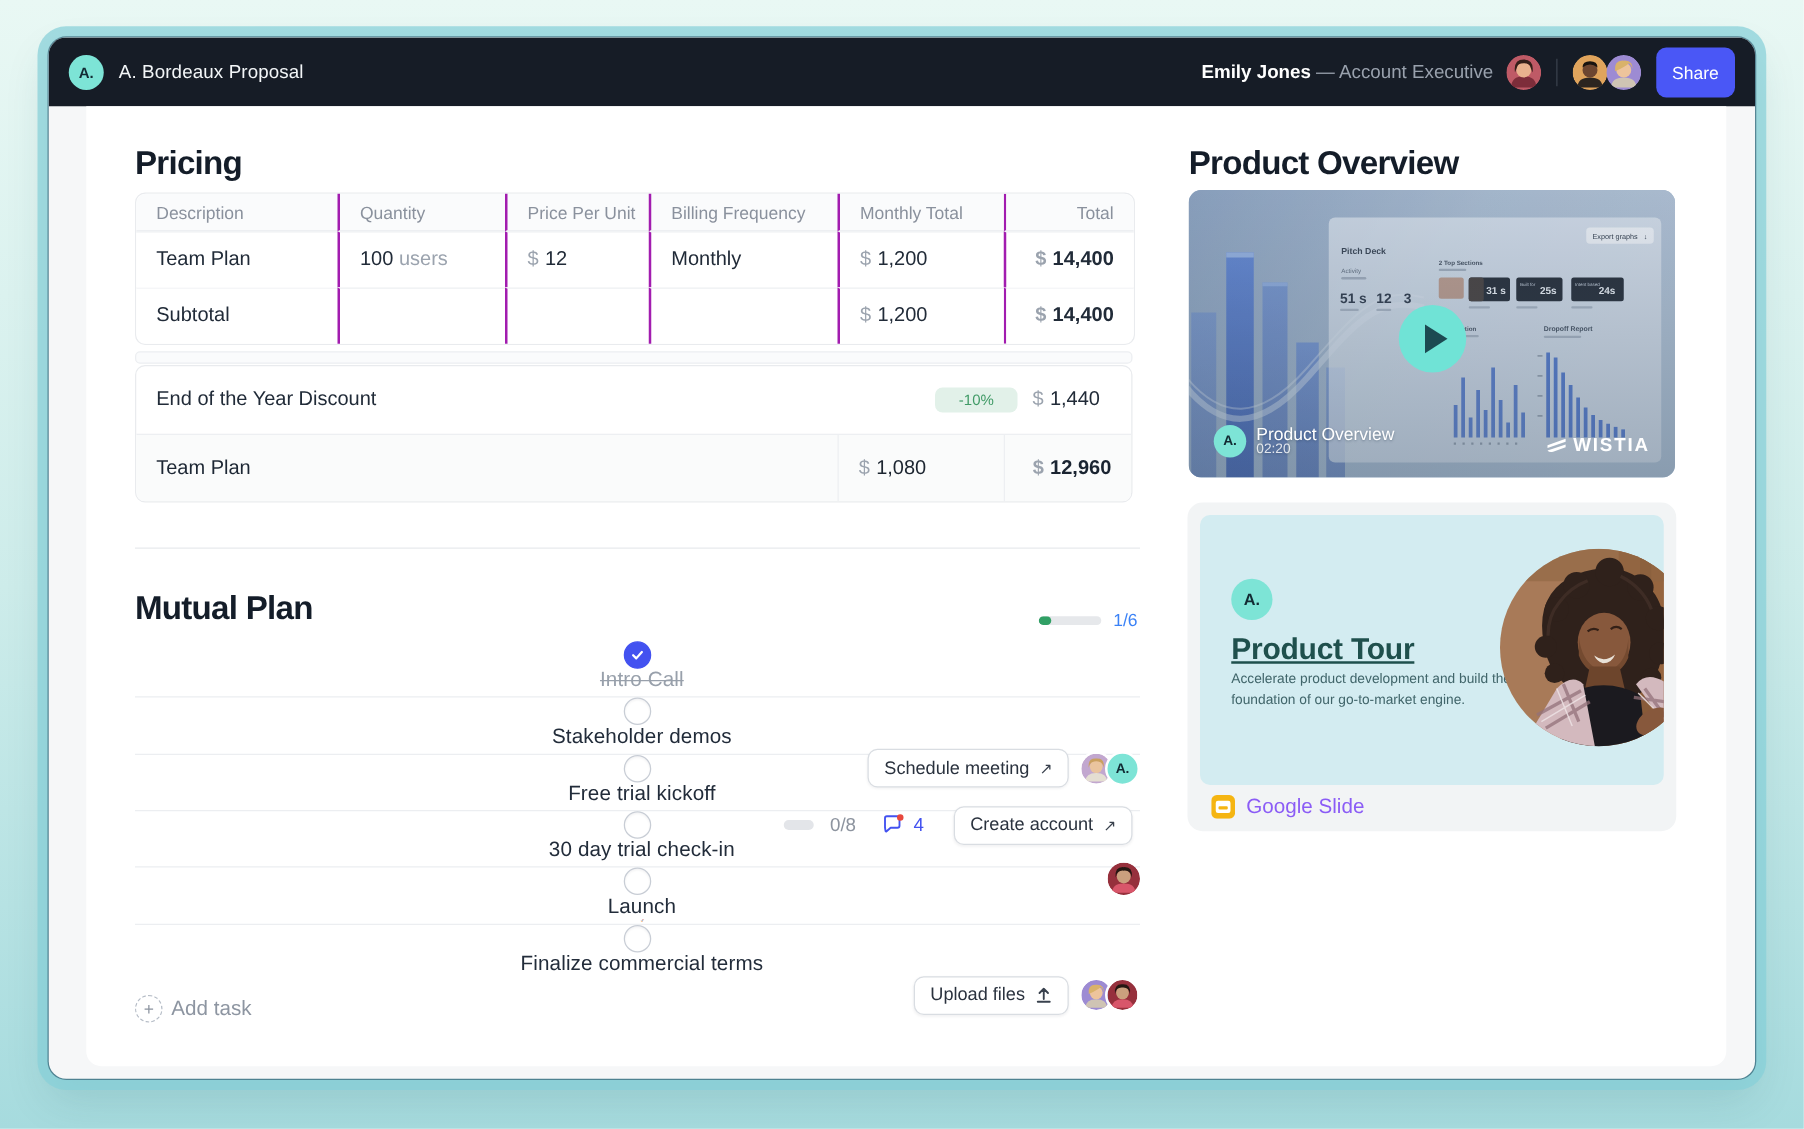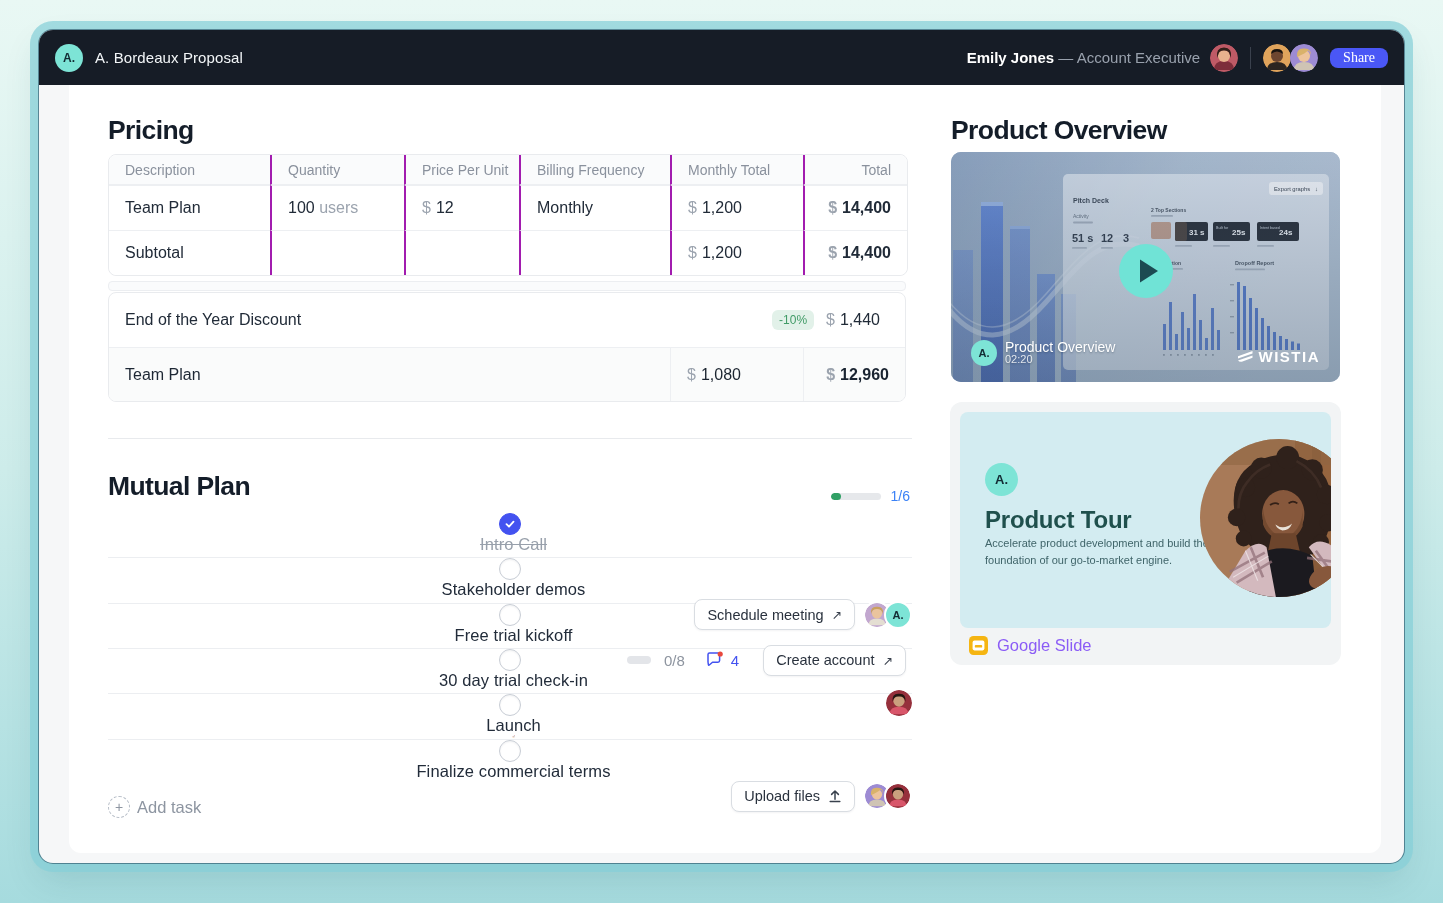--- a/index.html
+++ b/index.html
@@ -28,23 +28,23 @@
   .tb-right { margin-left:auto; display:flex; align-items:center; }
   .tb-owner { font-size:15px; color:#99a1ad; white-space:nowrap; }
   .tb-owner b { color:#ffffff; font-weight:700; }
   .ph-avatar { width:28px; height:28px; border-radius:50%; overflow:hidden; flex:0 0 auto; }
   .ph-avatar svg { display:block; width:100%; height:100%; }
   .tb-owner-avatar { margin-left:10px; }
   .tb-divider { width:1px; height:22px; background:#3a414d; margin:0 12px; }
   .tb-pair { display:flex; }
   .tb-pair .ph-avatar + .ph-avatar { margin-left:-1px; }
   .share-btn {
-    margin-left:12px; height:20px; padding:0 13px; border-radius:8px;
+    margin-left:12px; height:40px; padding:0 13px; border-radius:8px;
     background:#4a57f6; color:#fff; font-size:14px; font-weight:500;
-    border:none; display:flex; align-items:center; cursor:pointer;font-family:Liberation Serif, serif;
+    border:none; display:flex; align-items:center; cursor:pointer;
   }
   
   .panel {
     position:absolute; left:30px; top:55px; width:1312px; height:768px;
     background:#ffffff; border-radius:0 0 12px 12px;
   }
   .col-left { position:absolute; left:39px; top:0; width:804px; }
   .col-right { position:absolute; left:882px; top:0; width:389px; }
   h1.section { font-size:26.5px; font-weight:700; color:#141d29; letter-spacing:-.6px; }
   .h-pricing { position:absolute; left:0; top:30px; }
@@ -78,21 +78,21 @@
   }
   .discount-box {
     position:absolute; left:0; top:207px; width:798px;
     border:1px solid #e9ebee; border-radius:8px; background:#fff; overflow:hidden;
   }
   .d-row1 { height:54px; display:flex; align-items:center; padding:0 25px 0 16px; }
   .d-label { font-size:16px; color:#212b38; }
   .d-right { margin-left:auto; display:flex; align-items:center; }
   .badge {
     font-size:12px; color:#419b67; background:#e2f1e9; border-radius:6px;
-    padding:3px 7px; margin-right:12px; font-weight:500;
+    padding:3px 19px; margin-right:12px; font-weight:500;
   }
   .d-amount { font-size:16px; color:#212b38; }
   .d-row2 { height:54px; display:flex; border-top:1px solid #edeff2; background:#fafbfb; }
   .d-row2 .cell-a { flex:0 0 561px; display:flex; align-items:center; padding:0 16px; }
   .d-row2 .cell-b { flex:0 0 133px; display:flex; align-items:center; padding:0 16px; border-left:1px solid #edeff2; font-size:16px; }
   .d-row2 .cell-c { flex:1; display:flex; align-items:center; justify-content:flex-end; padding:0 16px; border-left:1px solid #edeff2; font-size:16px; font-weight:700; color:#1a2431; }
   .hr { position:absolute; left:0; top:353px; width:804px; height:1px; background:#e8eaed; }
   
   .h-mutual { position:absolute; left:0; top:386px; }
   .mp-progress { position:absolute; right:2px; top:403px; display:flex; align-items:center; }
@@ -149,21 +149,21 @@
   .video-card svg.thumb { position:absolute; left:0; top:0; }
   .gslide-card {
     position:absolute; left:-1px; top:317px; width:391px; height:263px;
     background:#f2f4f5; border-radius:12px; padding:10px 10px 0 10px;
   }
   .slide {
     position:relative; width:371px; height:216px; background:#d3ecf1;
     border-radius:8px; overflow:hidden;
   }
   .slide .teal-avatar { position:absolute; left:25px; top:51px; width:33px; height:33px; font-size:13px; }
-  .tour-title { position:absolute; left:25px; top:94px; font-size:24px; font-weight:700; color:#1f504d; letter-spacing:-.2px; }
+  .tour-title { position:absolute; left:25px; top:94px; font-size:24px; font-weight:700; color:#1f504d; letter-spacing:-.2px;text-decoration:underline; }
   .tour-body { position:absolute; left:25px; top:123px; width:242px; font-size:11px; line-height:16.5px; color:#40656a; }
   .tour-photo { position:absolute; left:240px; top:27px; width:158px; height:158px; }
   .gslide-label { height:35px; display:flex; align-items:center; padding-left:9px; }
   .gslide-text { margin-left:9px; font-size:16.5px; font-weight:500; color:#8b5cf6; }
 </style>
 </head>
 <body>
 
 <div class="window">
 

